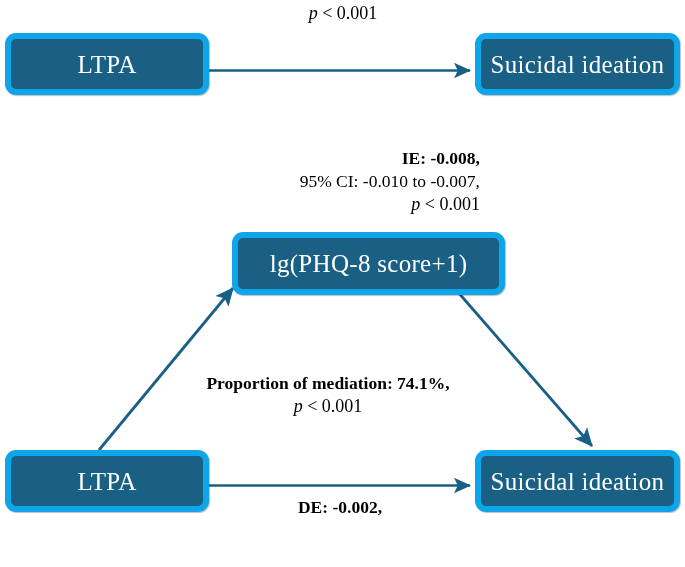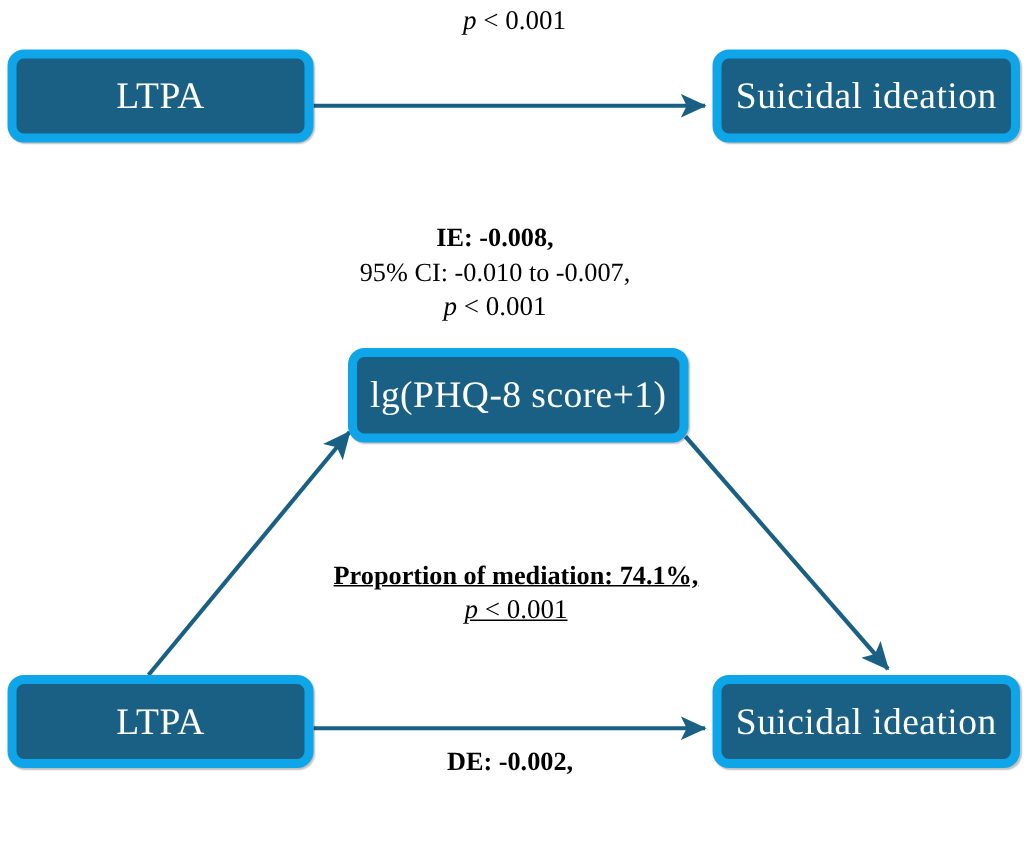--- a/index.html
+++ b/index.html
@@ -95,31 +95,31 @@
   </div>
 
   <div class="node-box" style="left:475px; top:33px; width:205px; height:62px;">
     <span>Suicidal ideation</span>
   </div>
 
   <div class="label-block" style="left:193px; top:2px; width:300px;">
     <span class="label-line lbl-p"><i>p</i><span> &lt; 0.001</span></span>
   </div>
 
-  <div class="label-block" style="left:180px; top:147px; width:300px;">
+  <div class="label-block" style="left:180px; top:147px; width:300px;text-align:right;">
     <span class="label-line lbl-bold">IE: -0.008,</span>
     <span class="label-line lbl-reg">95% CI: -0.010 to -0.007,</span>
     <span class="label-line lbl-p"><i>p</i><span> &lt; 0.001</span></span>
   </div>
 
-  <div class="node-box" style="left:232px; top:232px; width:227px; height:63px;">
+  <div class="node-box" style="left:232px; top:232px; width:273px; height:63px;">
     <span>lg(PHQ-8 score+1)</span>
   </div>
 
-  <div class="label-block" style="left:194px; top:372px; width:300px;text-decoration:underline;">
+  <div class="label-block" style="left:178px; top:372px; width:300px;">
     <span class="label-line lbl-bold">Proportion of mediation: 74.1%,</span>
     <span class="label-line lbl-p"><i>p</i><span> &lt; 0.001</span></span>
   </div>
 
   <div class="node-box" style="left:5px; top:450px; width:204px; height:62px;">
     <span>LTPA</span>
   </div>
 
   <div class="node-box" style="left:475px; top:450px; width:205px; height:62px;">
     <span>Suicidal ideation</span>

